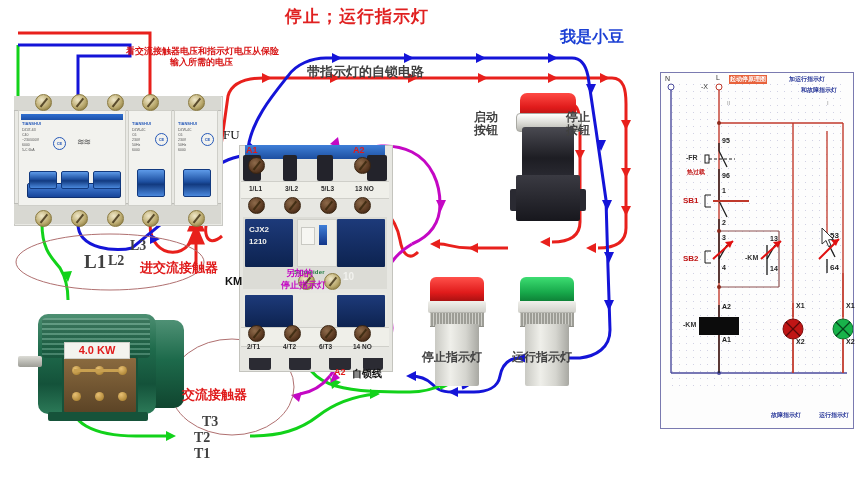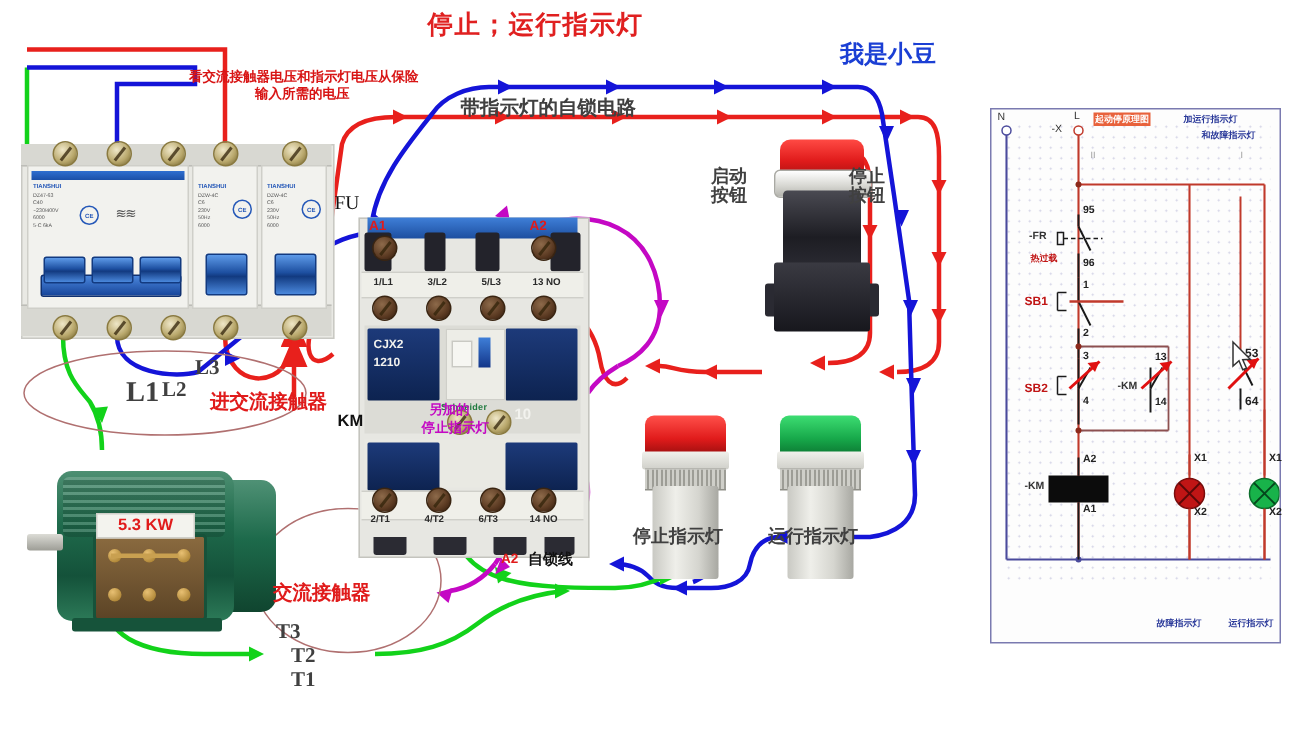--- a/index.html
+++ b/index.html
@@ -486,37 +486,37 @@
     <div class="mt-shaft"></div>
     <div class="mt-box">
       <div class="mt-stud" style="left:8px;top:8px;"></div>
       <div class="mt-stud" style="left:31px;top:8px;"></div>
       <div class="mt-stud" style="left:54px;top:8px;"></div>
       <div class="mt-stud" style="left:8px;top:34px;"></div>
       <div class="mt-stud" style="left:31px;top:34px;"></div>
       <div class="mt-stud" style="left:54px;top:34px;"></div>
       <div style="position:absolute;left:10px;top:11px;width:45px;height:3px;background:#c9a050;"></div>
     </div>
-    <div class="mt-plate">5.3 KW</div>
+    <div class="mt-plate">4.0 KW</div>
     <div style="position:absolute;left:30px;top:112px;width:100px;height:9px;border-radius:2px;background:#16533a;"></div>
   </div>
 
   <div class="lbl t-title" style="left:285px;top:8px;">停止；运行指示灯</div>
   <div class="lbl t-blue" style="left:560px;top:28px;">我是小豆</div>
   <div class="lbl t-note-red" style="left:126px;top:47px;">看交流接触器电压和指示灯电压从保险</div>
   <div class="lbl t-note-red" style="left:170px;top:58px;">输入所需的电压</div>
   <div class="lbl t-black-b" style="left:307px;top:65px;font-size:13px;">带指示灯的自锁电路</div>
 
   <div class="lbl t-black-b" style="left:84px;top:252px;font-size:19px;font-family:'Liberation Serif',serif;">L1</div>
   <div class="lbl t-black-b" style="left:108px;top:253px;font-size:14px;font-family:'Liberation Serif',serif;">L2</div>
   <div class="lbl t-black-b" style="left:130px;top:238px;font-size:14px;font-family:'Liberation Serif',serif;">L3</div>
   <div class="lbl t-red-b" style="left:140px;top:261px;">进交流接触器</div>
 
   <div class="lbl t-red-b" style="left:182px;top:388px;">交流接触器</div>
-  <div class="lbl t-black-b" style="left:184px;top:414px;font-size:14px;font-family:'Liberation Serif',serif;">T3</div>
+  <div class="lbl t-black-b" style="left:202px;top:414px;font-size:14px;font-family:'Liberation Serif',serif;">T3</div>
   <div class="lbl t-black-b" style="left:194px;top:430px;font-size:14px;font-family:'Liberation Serif',serif;">T2</div>
   <div class="lbl t-black-b" style="left:194px;top:446px;font-size:14px;font-family:'Liberation Serif',serif;">T1</div>
 
   <div class="ladder">
     <div class="lad-dots"></div>
 
     <div class="lad-hdr1" style="left:68px;top:2px;">起动停原理图</div>
     <div class="lad-hdr2" style="left:128px;top:2px;">加运行指示灯</div>
     <div class="lad-hdr2" style="left:140px;top:13px;">和故障指示灯</div>
 

